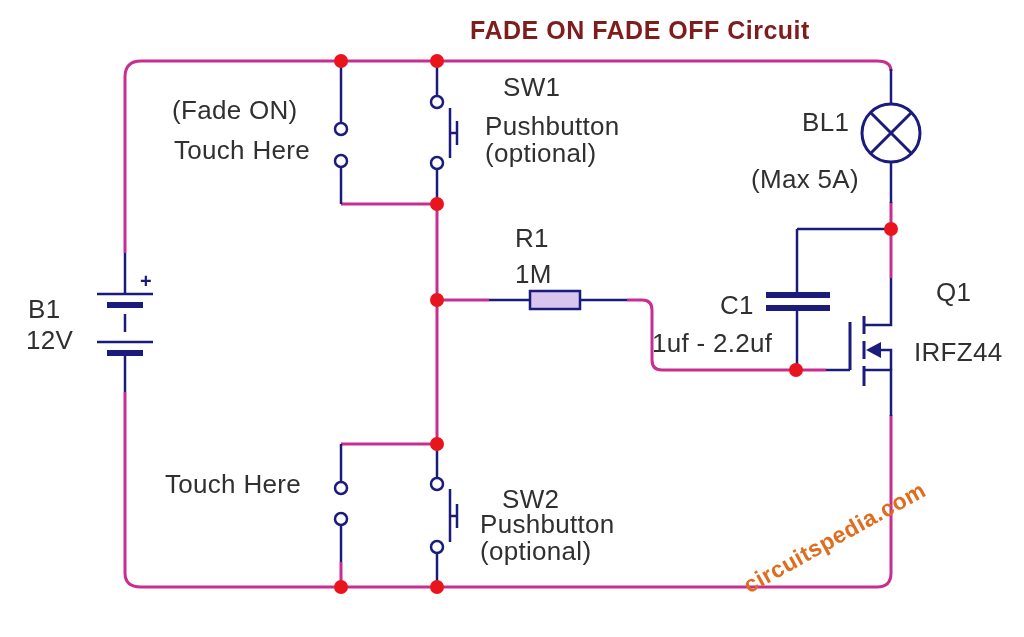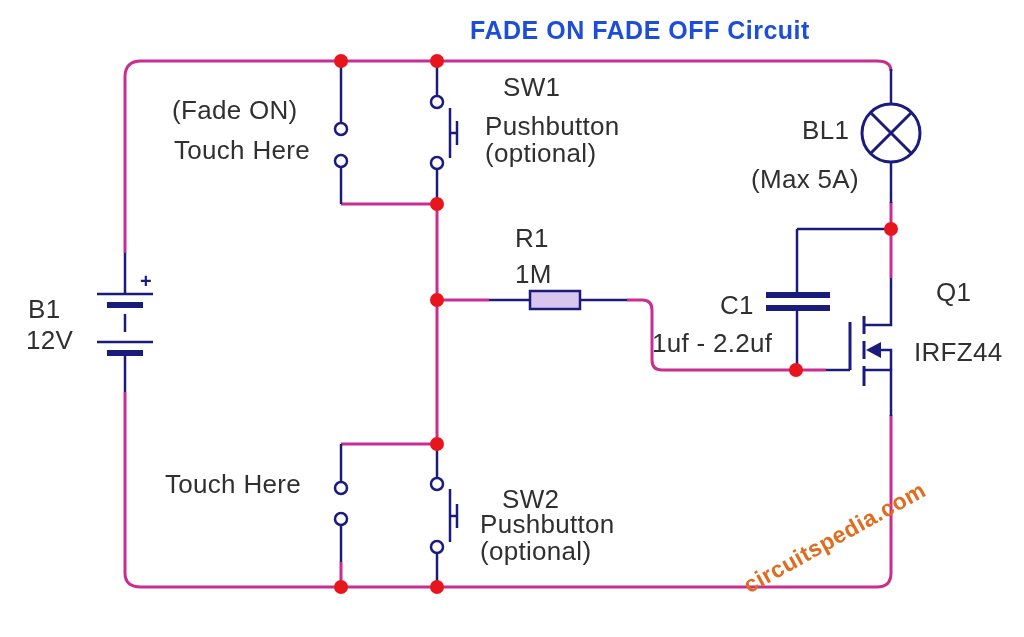--- a/index.html
+++ b/index.html
@@ -7,21 +7,21 @@
     position:relative;width:1024px;height:637px;background:#ffffff;overflow:hidden;
     font-family:"Liberation Sans", sans-serif;
   }
   #schematic{position:absolute;left:0;top:0;}
   .lbl{
     position:absolute;color:#303030;font-size:26px;letter-spacing:0.3px;
     white-space:nowrap;line-height:1.1;
   }
   .title{
     position:absolute;left:400px;top:16px;width:480px;text-align:center;
-    color:#1d4ed8;font-size:25px;font-weight:bold;letter-spacing:0.5px;white-space:nowrap;
+    color:#7f1d1d;font-size:25px;font-weight:bold;letter-spacing:0.5px;white-space:nowrap;
   }
   .right{text-align:left;}
   .center{}
   .watermark{
     position:absolute;left:752px;top:572px;color:#e06d1f;font-size:23px;font-weight:bold;
     letter-spacing:0.5px;transform:rotate(-29deg);transform-origin:left bottom;white-space:nowrap;
   }
   .pk{stroke:#c92d90;stroke-width:3;fill:none;}
   .nv{stroke:#1b1b7e;stroke-width:2.5;fill:none;}
   .nv3{stroke:#1b1b7e;stroke-width:3;fill:none;}
@@ -164,21 +164,21 @@
 
   <div class="lbl center" style="left:515px;top:224px;width:80px">R1</div>
   <div class="lbl center" style="left:515px;top:260px;width:80px">1M</div>
 
   <div class="lbl" style="left:720px;top:291px">C1</div>
   <div class="lbl" style="left:652px;top:329px">1uf - 2.2uf</div>
 
   <div class="lbl" style="left:936px;top:278px">Q1</div>
   <div class="lbl" style="left:914px;top:338px">IRFZ44</div>
 
-  <div class="lbl" style="left:802px;top:116px">BL1</div>
+  <div class="lbl" style="left:802px;top:108px">BL1</div>
   <div class="lbl" style="left:751px;top:165px">(Max 5A)</div>
 
   <div class="lbl" style="left:165px;top:470px">Touch Here</div>
 
   <div class="lbl" style="left:502px;top:485px">SW2</div>
   <div class="lbl" style="left:480px;top:510px">Pushbutton</div>
   <div class="lbl" style="left:480px;top:537px">(optional)</div>
 
   <div class="watermark">circuitspedia.com</div>
 </div>

